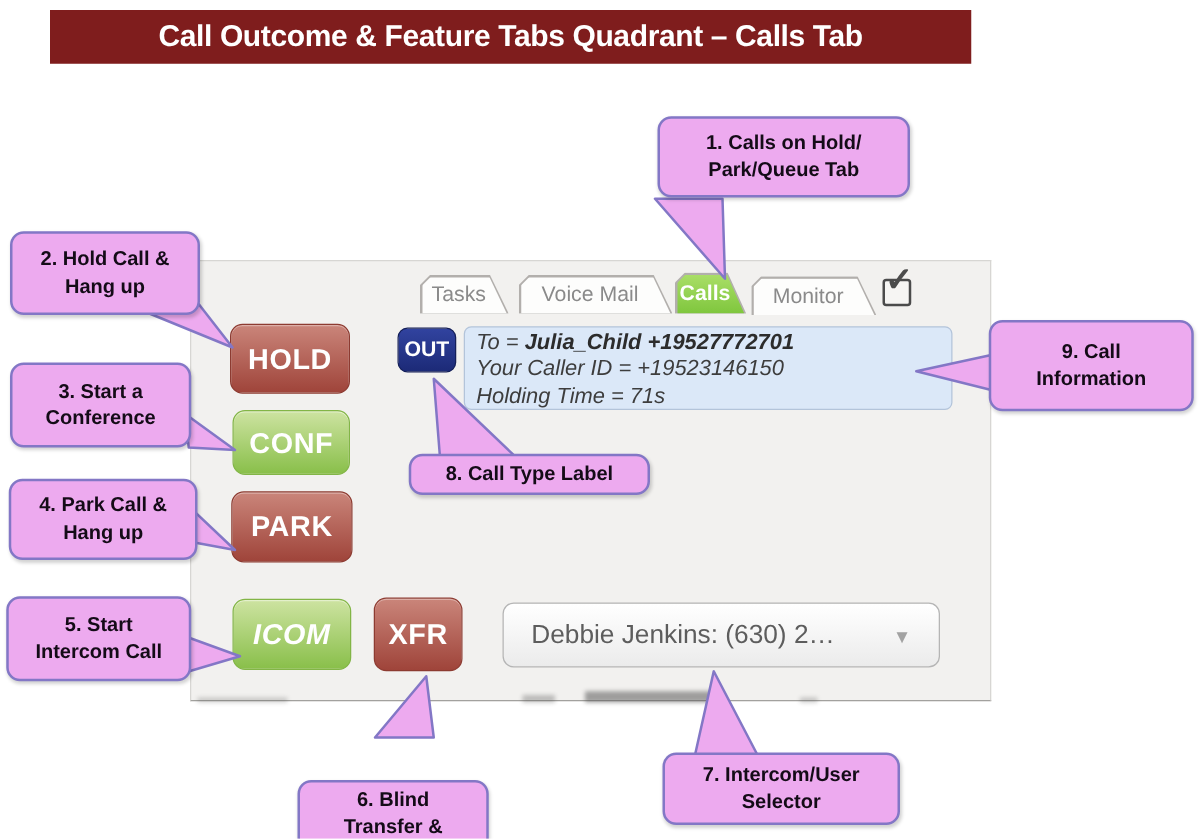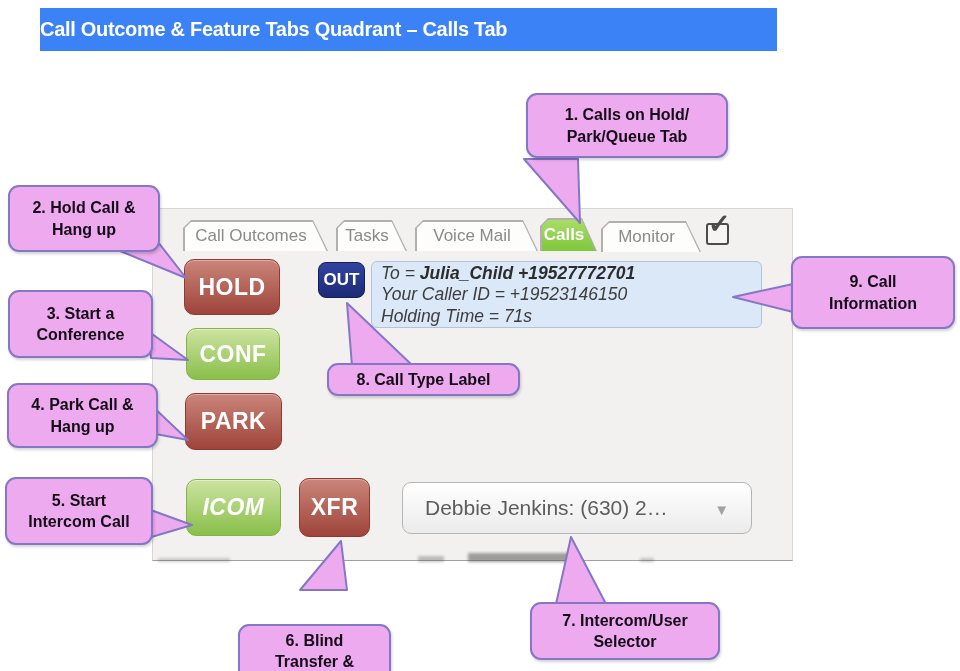--- a/index.html
+++ b/index.html
@@ -1,22 +1,22 @@
 <!DOCTYPE html>
 <html><head>
 <meta charset="utf-8">
 <style>
   html,body{margin:0;padding:0;background:#ffffff;}
   #stage{position:relative;width:960px;height:671px;background:#ffffff;overflow:hidden;
          font-family:"Liberation Sans", sans-serif;}
 
   
-  .title-bar{position:absolute;left:40px;top:8px;width:737px;height:43px;background:#3b82f6;
-             display:flex;align-items:center;
-             color:#ffffff;font-size:20px;font-weight:bold;letter-spacing:-0.3px;}
+  .title-bar{position:absolute;left:40px;top:8px;width:737px;height:43px;background:#7f1d1d;
+             display:flex;align-items:center;justify-content:center;
+             color:#ffffff;font-size:24px;font-weight:bold;letter-spacing:-0.3px;}
 
   
   .panel{position:absolute;left:152px;top:208px;width:641px;height:353px;background:#f2f1ef;
          border:1px solid #d7d6d3;border-bottom:1px solid #a2a19e;box-sizing:border-box;}
 
   
   .tab{position:absolute;height:31px;
        clip-path:polygon(0 100%, 0 8px, 8px 0, calc(100% - 15px) 0, 100% 100%);
        background:#b2afac;}
   .tab-fill{position:absolute;left:1.5px;top:1.5px;right:1.5px;bottom:0;
@@ -71,25 +71,20 @@
 <body>
 
 <div id="stage">
 
   <div class="title-bar">
     <span>Call Outcome &amp; Feature Tabs Quadrant – Calls Tab</span>
   </div>
 
   <div class="panel"></div>
 
-  <div class="tab" style="left:183px;top:220px;width:145px;">
-    <div class="tab-fill">
-      <span>Call Outcomes</span>
-    </div>
-  </div>
   <div class="tab" style="left:336px;top:220px;width:71px;">
     <div class="tab-fill">
       <span>Tasks</span>
     </div>
   </div>
   <div class="tab" style="left:415px;top:220px;width:123px;">
     <div class="tab-fill">
       <span>Voice Mail</span>
     </div>
   </div>

